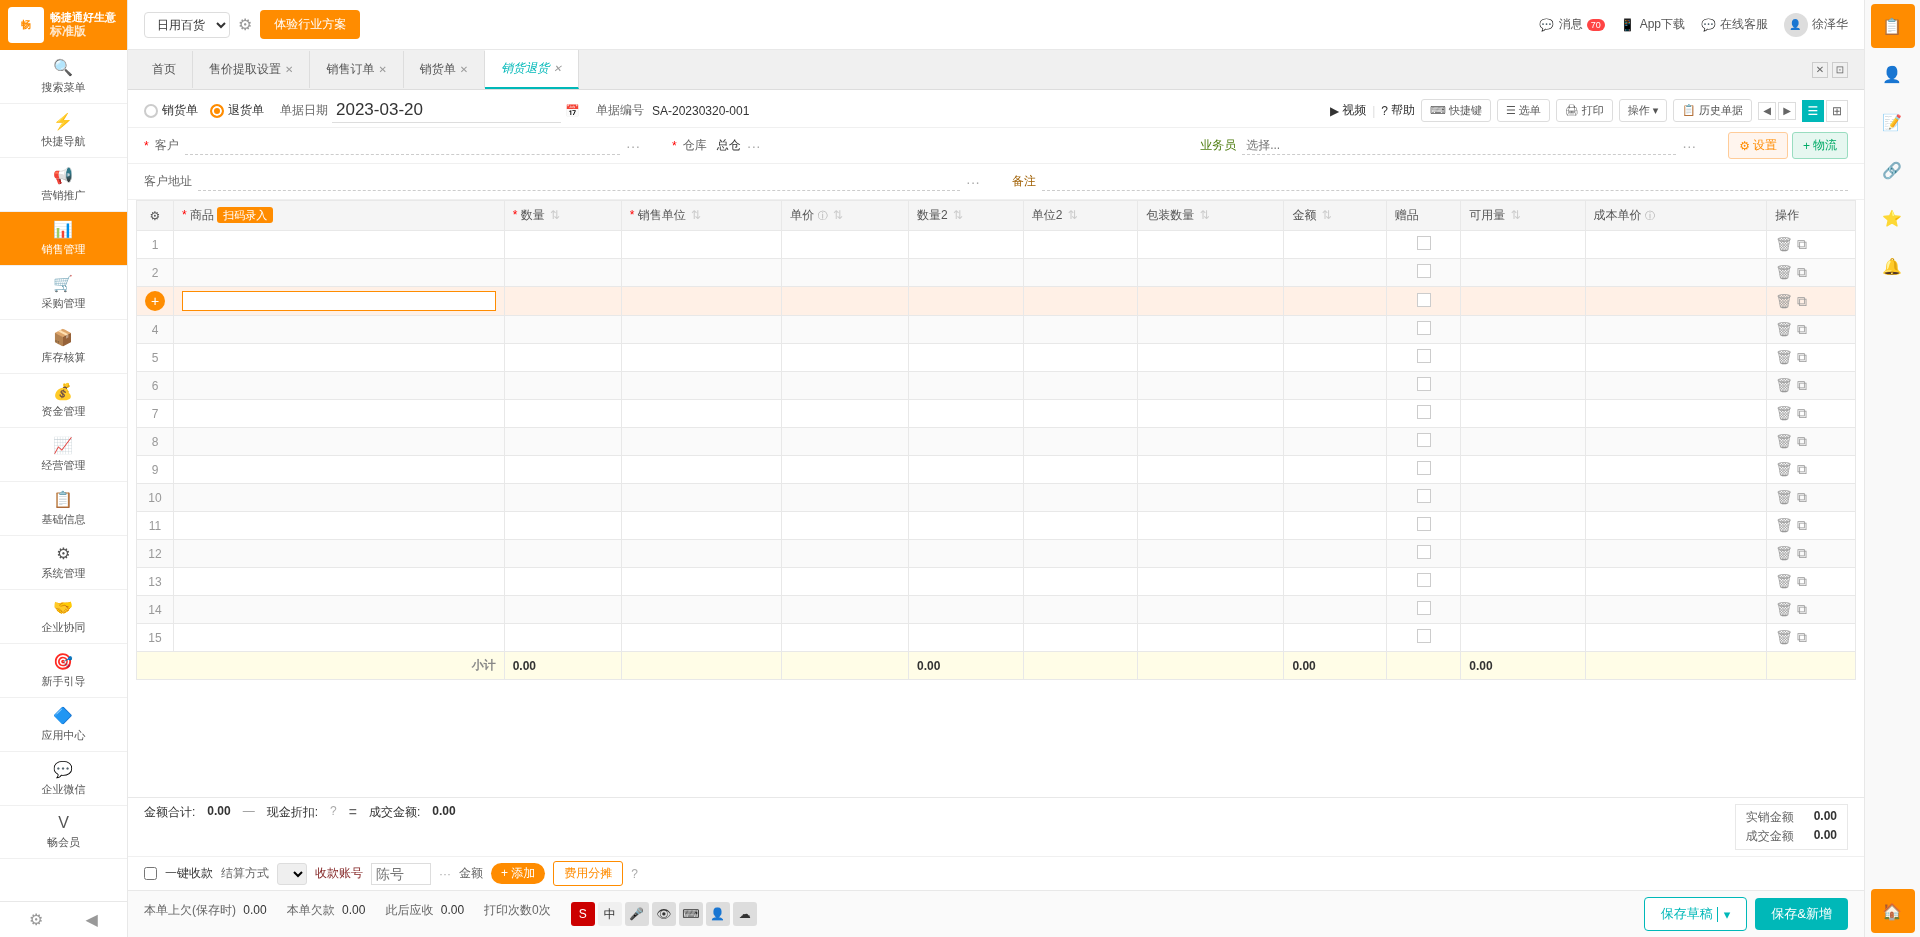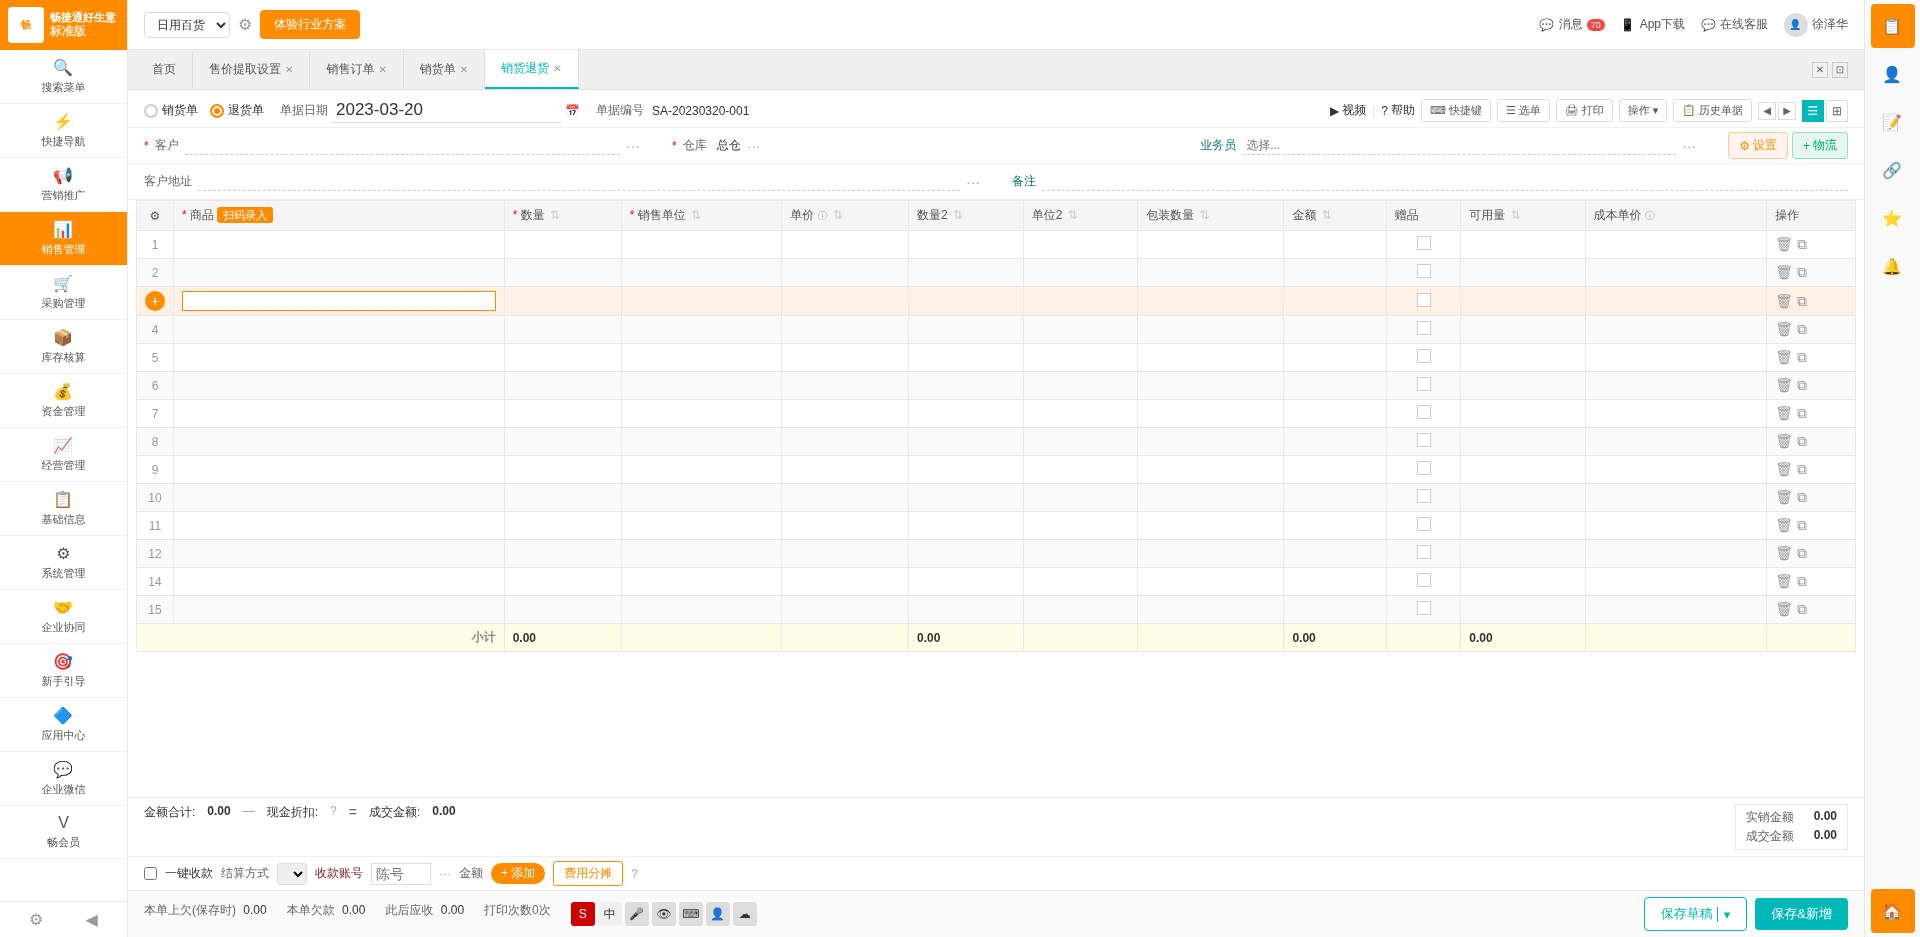--- a/index.html
+++ b/index.html
@@ -26,21 +26,21 @@
     .topbar-gear { color: #999; cursor: pointer; font-size: 16px; }
     .topbar-btn { background: #ff8c00; color: #fff; border: none; border-radius: 4px; padding: 6px 14px; cursor: pointer; font-size: 12px; }
     .topbar-right { display: flex; align-items: center; gap: 16px; color: #555; font-size: 12px; }
     .topbar-right-item { display: flex; align-items: center; gap: 4px; cursor: pointer; }
     .message-badge { background: #ff4444; color: #fff; font-size: 9px; border-radius: 8px; padding: 1px 4px; }
     .avatar { width: 24px; height: 24px; background: #ddd; border-radius: 50%; display: flex; align-items: center; justify-content: center; font-size: 10px; }
 
     
     .tabs { background: #f0f0f0; display: flex; align-items: center; border-bottom: 1px solid #ddd; padding: 0 8px; }
     .tab { padding: 10px 16px; cursor: pointer; font-size: 12px; color: #555; border-right: 1px solid #ddd; display: flex; align-items: center; gap: 4px; background: #f0f0f0; }
-    .tab.active { background: #fff; color: #00b8b8; border-bottom: 2px solid #00b8b8; }
+    .tab.active { background: #fff; color: #00b8b8; border-bottom: 2px solid #00b8b8; font-style: italic; }
     .tab-close { color: #999; font-size: 10px; cursor: pointer; }
     .tabs-spacer { flex: 1; }
     .tab-window-btns { display: flex; gap: 4px; padding: 8px; }
     .tab-window-btn { width: 16px; height: 16px; border: 1px solid #ccc; cursor: pointer; display: flex; align-items: center; justify-content: center; font-size: 10px; color: #666; }
 
     
     .content { flex: 1; background: #fff; overflow: hidden; display: flex; flex-direction: column; padding: 0; }
     .form-toolbar-right-item { display: flex; align-items: center; gap: 3px; cursor: pointer; }
     .radio-group { display: flex; align-items: center; gap: 12px; }
     .radio-item { display: flex; align-items: center; gap: 4px; cursor: pointer; }
@@ -314,21 +314,21 @@
         <input class="field-input" type="text" placeholder="" style="">
         <span class="field-dots">···</span>
       </div>
       <div class="field-group">
         <label class="red-text">* </label>
         <span style="color:#666;">仓库</span>
         <span style="margin-left:4px;color:#333;">总仓</span>
         <span class="field-dots">···</span>
       </div>
       <div class="field-group">
-        <span style="color:#0f766e;">业务员</span>
+        <span style="color:#4d7c0f;">业务员</span>
         <input class="field-input" type="text" placeholder="选择..." style="">
         <span class="field-dots">···</span>
       </div>
       <div style="display:flex;gap:4px;padding:0 16px;">
         <button class="action-btn-orange">
           <span>⚙</span>
           <span>设置</span>
         </button>
         <button class="action-btn-green">
           <span>+</span>
@@ -337,21 +337,21 @@
       </div>
     </div>
 
     <div style="display:flex;align-items:center;border-bottom:1px solid #f0f0f0;padding:4px 0;">
       <div class="field-group">
         <span style="color:#666;">客户地址</span>
         <input class="field-input" type="text" placeholder="" style="">
         <span class="field-dots">···</span>
       </div>
       <div class="field-group">
-        <span style="color:#0f766e;">备注</span>
+        <span style="color:#a16207;">备注</span>
         <input class="field-input" type="text" placeholder="" style="flex: 2 1 0%;">
       </div>
     </div>
 
     <div class="table-container">
       <table>
         <thead>
           <tr>
             <th style="width:30px;text-align:center;">⚙</th>
             <th style="min-width:160px;">
@@ -624,20 +624,40 @@
               <td></td>
               <td>
                 <div class="row-action">
                   <span class="row-action-btn">🗑</span>
                   <span class="row-action-btn">⧉</span>
                 </div>
               </td>
             </tr>
             <tr>
               <td class="table-num">12</td>
+              <td></td>
+              <td></td>
+              <td></td>
+              <td></td>
+              <td></td>
+              <td></td>
+              <td></td>
+              <td></td>
+              <td class="checkbox-cell"><div class="checkbox"></div></td>
+              <td></td>
+              <td></td>
+              <td>
+                <div class="row-action">
+                  <span class="row-action-btn">🗑</span>
+                  <span class="row-action-btn">⧉</span>
+                </div>
+              </td>
+            </tr>
+            <tr>
+              <td class="table-num">13</td>
               <td></td>
               <td></td>
               <td></td>
               <td></td>
               <td></td>
               <td></td>
               <td></td>
               <td></td>
               <td class="checkbox-cell"><div class="checkbox"></div></td>
               <td></td>

